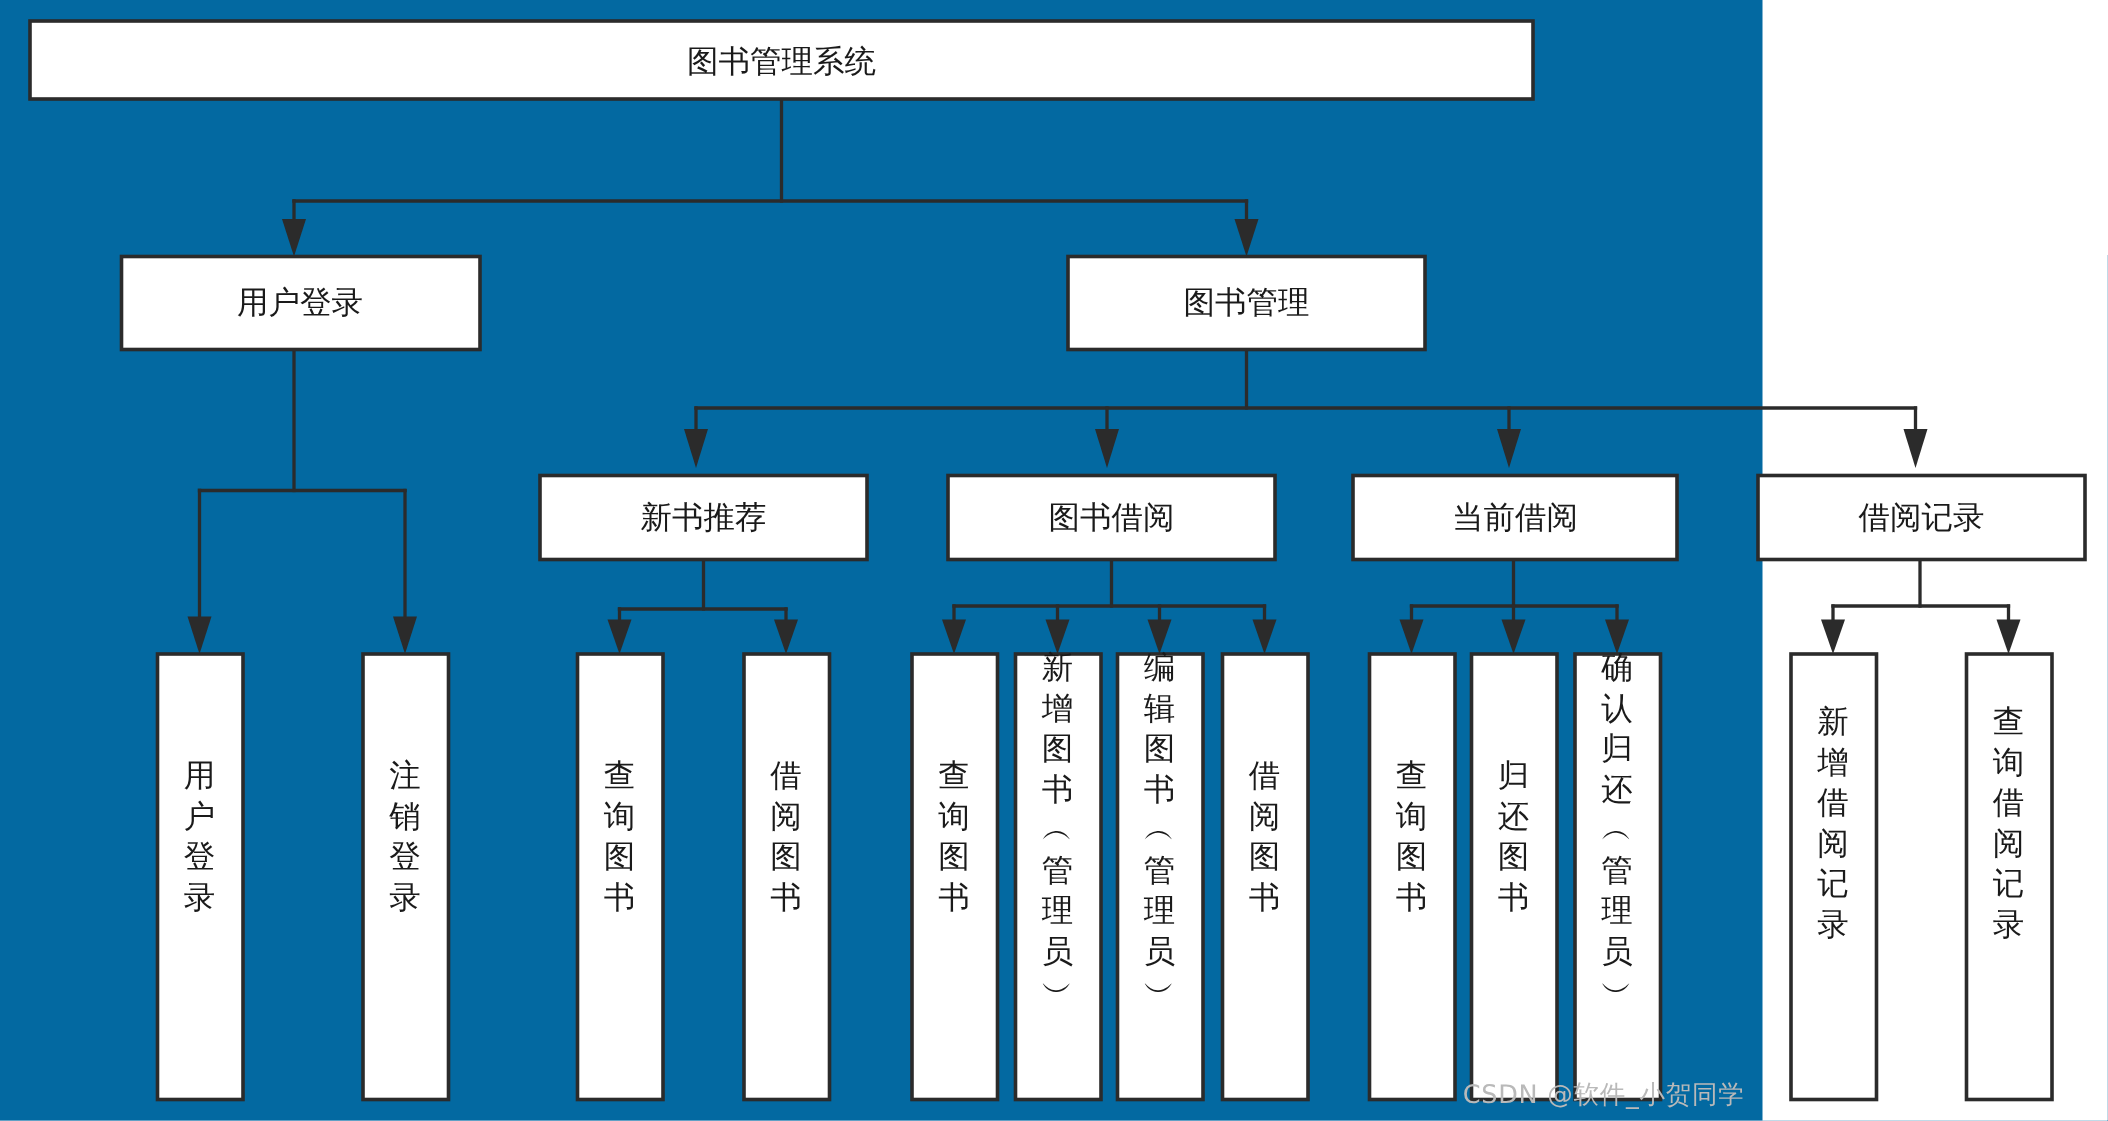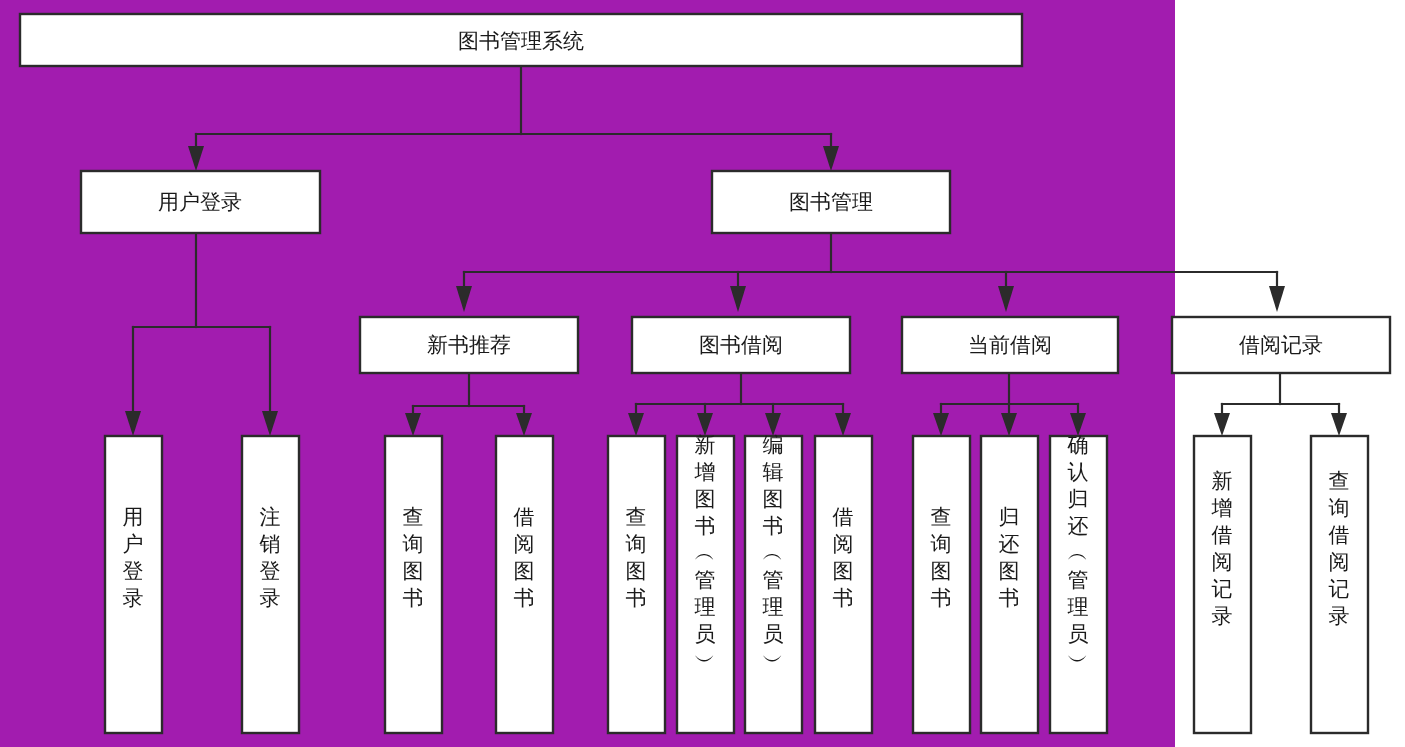--- a/index.html
+++ b/index.html
@@ -12,21 +12,21 @@
     width: 1405px;
     height: 747px;
     font-family: "DejaVu Sans", "Liberation Sans", sans-serif;
     overflow: hidden;
     position: relative;
   }
   #diagram-root {
     position: relative;
     width: 1175px;
     height: 747px;
-    background: #a21caf;
+    background: #0369a1;
   }
   svg#tree-svg {
     position: absolute;
     left: 0;
     top: 0;
     width: 1405px;
     height: 747px;
     display: block;
   }
   .node-box {
@@ -234,13 +234,14 @@
       <rect class="node-box" x="1194" y="436" width="57" height="297"></rect>
       <text class="node-label-v" x="1222" y="488"><tspan x="1222" dy="0">新</tspan><tspan x="1222" dy="27">增</tspan><tspan x="1222" dy="27">借</tspan><tspan x="1222" dy="27">阅</tspan><tspan x="1222" dy="27">记</tspan><tspan x="1222" dy="27">录</tspan></text>
     </g>
     <g>
       <rect class="node-box" x="1311" y="436" width="57" height="297"></rect>
       <text class="node-label-v" x="1339" y="488"><tspan x="1339" dy="0">查</tspan><tspan x="1339" dy="27">询</tspan><tspan x="1339" dy="27">借</tspan><tspan x="1339" dy="27">阅</tspan><tspan x="1339" dy="27">记</tspan><tspan x="1339" dy="27">录</tspan></text>
     </g>
 
   </svg>
 
+  <div class="watermark-text">CSDN @软件_小贺同学</div>
 </div>
 
 </body></html>

